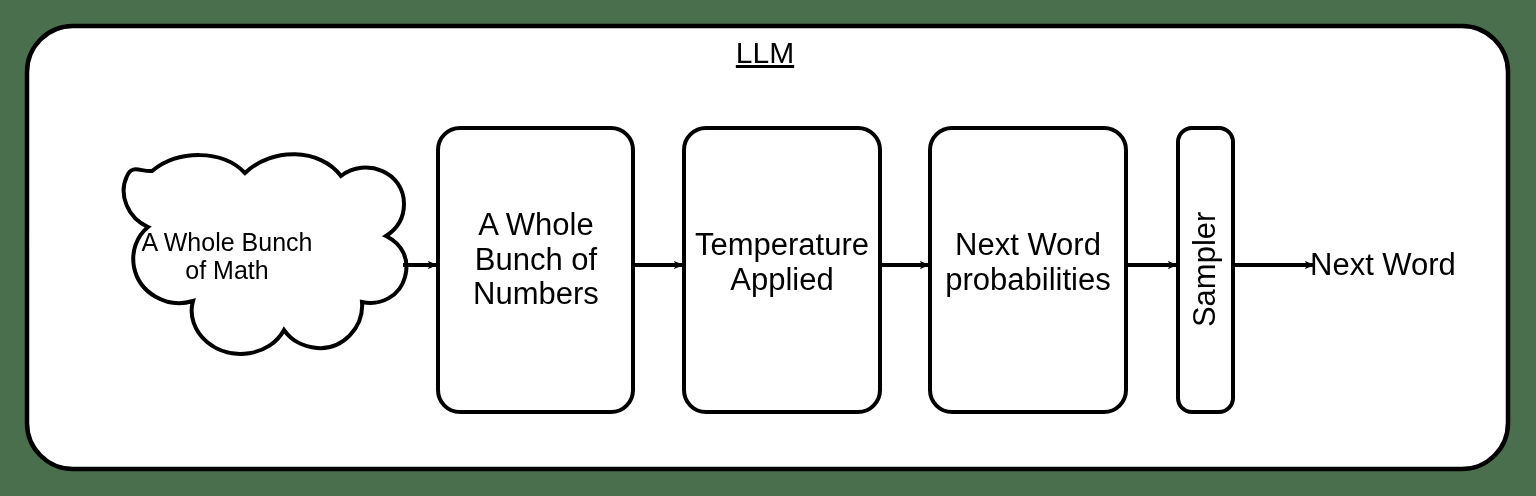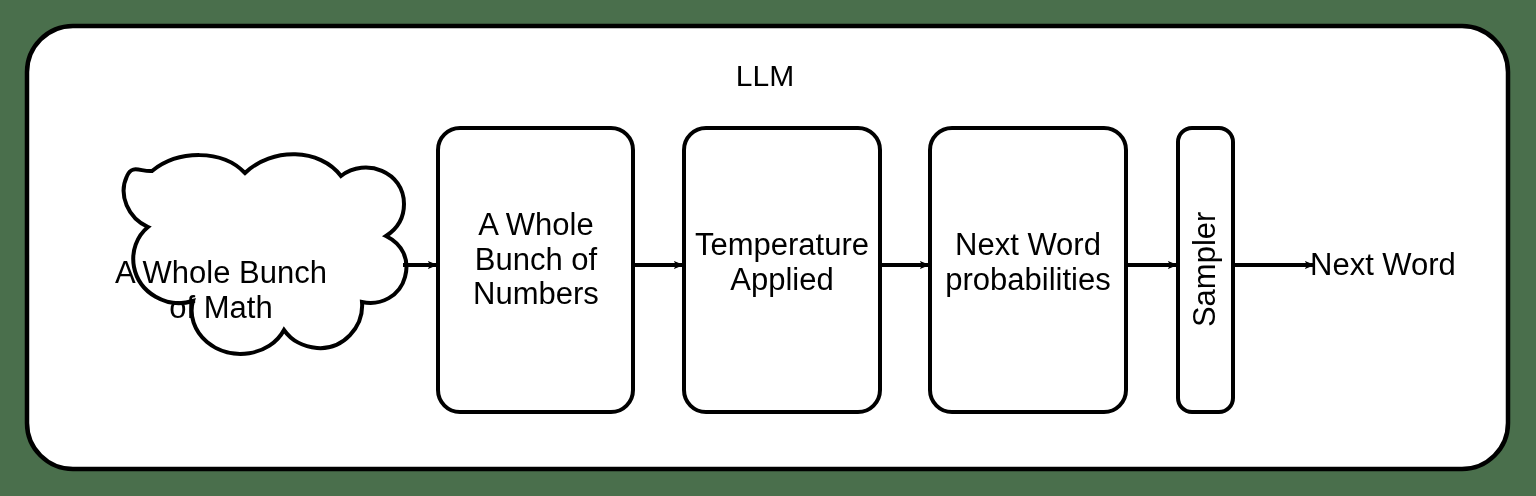--- a/index.html
+++ b/index.html
@@ -28,29 +28,29 @@
     color: #000;
     text-align: center;
     line-height: 1.12;
     white-space: pre-line;
     font-family: "Liberation Sans", sans-serif;
     pointer-events: none;
   }
   .llm-title {
     font-size: 30px;
     left: 655px;
-    top: 59px;
+    top: 36px;
     width: 220px;
+    text-decoration: underline;
   }
   .cloud-text {
-    font-size: 31px;
-    left: 56px;
+    font-size: 25px;
+    left: 62px;
     top: 228px;
     width: 330px;
-    margin-top: 28px;
   }
   .box-text {
     font-size: 31px;
   }
   .bt-1 { left: 438px; top: 208px; width: 196px; }
   .bt-2 { left: 674px; top: 228px; width: 216px; }
   .bt-3 { left: 920px; top: 228px; width: 216px; }
   .sampler-text {
     font-size: 31px;
     left: 1125px;

